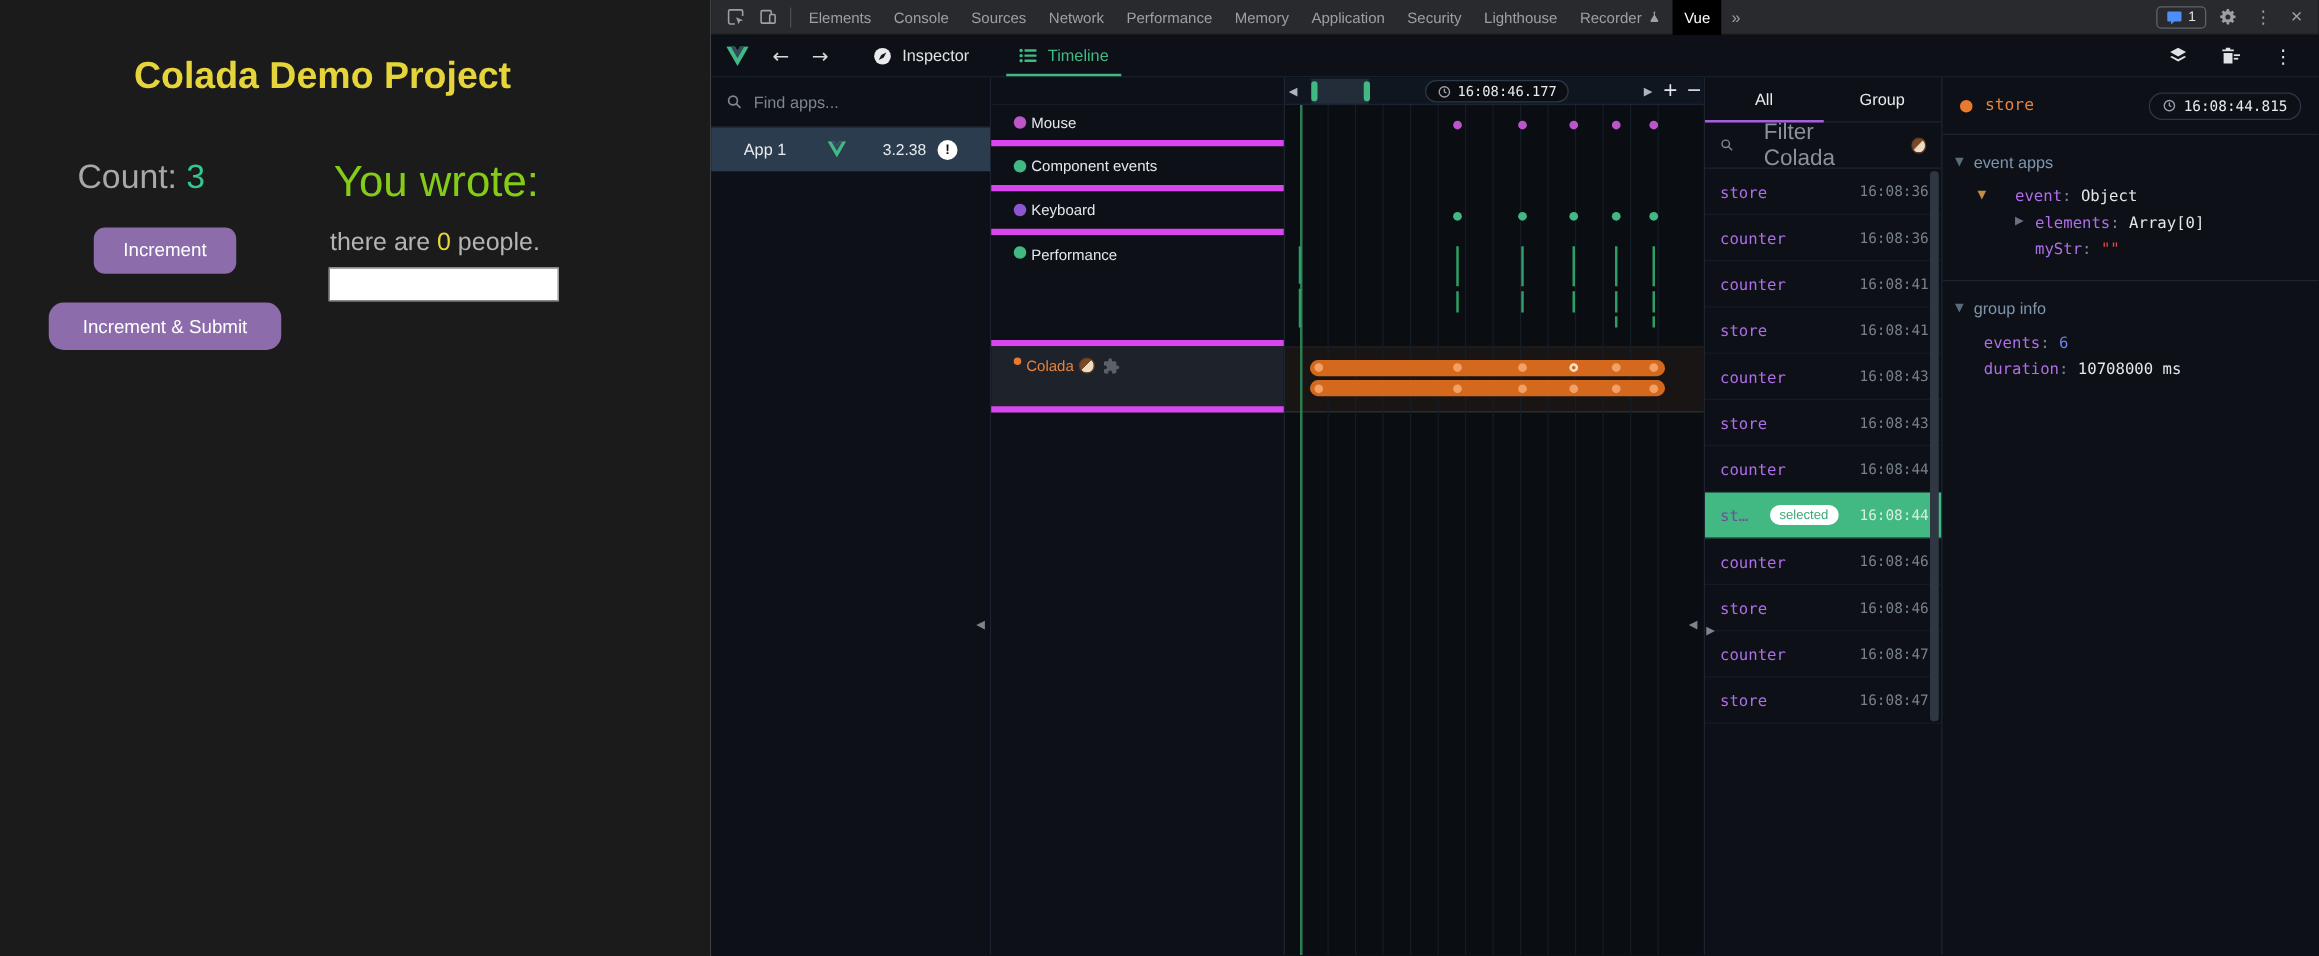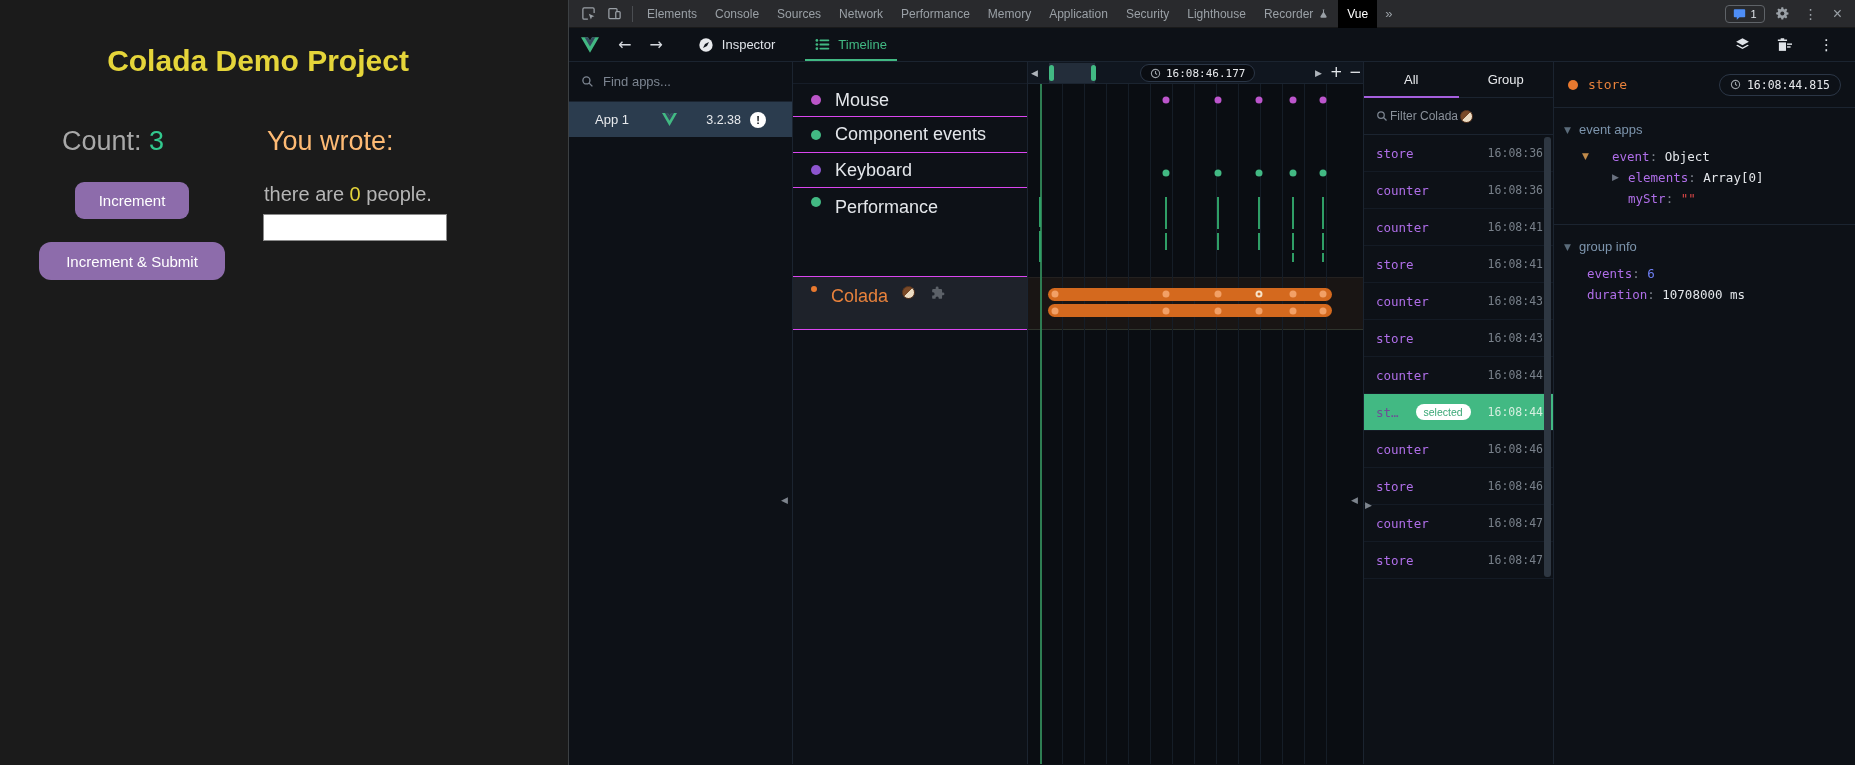--- a/index.html
+++ b/index.html
@@ -4,21 +4,21 @@
 <style>
   *{box-sizing:border-box;margin:0;padding:0}
   html,body{width:1855px;height:765px;overflow:hidden}
   body{position:relative;background:#0d1117;font-family:"Liberation Sans",sans-serif}
 
   
   .page{position:absolute;left:0;top:0;width:568px;height:765px;background:#1b1b1b}
   .page-title{position:absolute;top:44px;left:0;width:516px;text-align:center;font-size:30px;font-weight:bold;color:#e5d53a}
   .count-line{position:absolute;left:62px;top:126px;font-size:27px;color:#a8a8a8}
   .count-value{color:#32c98e}
-  .you-wrote{position:absolute;left:267px;top:126px;font-size:27px;color:#fdba74}
+  .you-wrote{position:absolute;left:267px;top:126px;font-size:35px;color:#84cc16}
   .btn{position:absolute;background:#8d6cab;color:#fff;border:none;border-radius:10px;font-size:15px;font-family:"Liberation Sans",sans-serif;cursor:pointer}
   .btn-increment{left:75px;top:182px;width:114px;height:37px;border-radius:9px}
   .btn-submit{left:39px;top:242px;width:186px;height:38px;border-radius:12px}
   .there-are{position:absolute;left:264px;top:183px;font-size:20px;color:#b5b5b5}
   .people-count{color:#e5d53a}
   .text-input{position:absolute;left:263px;top:214px;width:184px;height:27px;background:#fff;border:1px solid #8a8a8a}
 
   
   .devtools{position:absolute;left:568px;top:0;width:1287px;height:765px;background:#0d1117;border-left:1px solid #3c4043}
 
@@ -51,21 +51,21 @@
   .apps-panel{width:224px;border-right:1px solid #1b2430;background:#0d1117}
   .search-row{height:40px;display:flex;align-items:center;gap:9px;padding:0 12px;border-bottom:1px solid #1b2430;color:#7c8591;font-size:13px;cursor:text}
   .app-row{height:35px;background:#2b3c4e;display:flex;align-items:center;padding:0 26px;color:#e8eaed;font-size:13px;cursor:pointer}
   .app-row .sp{flex:1}
   .app-version{margin-left:24px;font-size:12.5px}
   .app-badge{width:16px;height:16px;border-radius:50%;background:#fff;color:#0d1117;font-weight:bold;font-size:11px;display:flex;align-items:center;justify-content:center;margin-left:9px}
 
   
   .layers-col{width:235px;border-right:1px solid #1b2430;background:#0d1117}
   .layers-strip{height:22px;border-bottom:1px solid #161d28}
-  .layer-row{display:flex;align-items:center;gap:14px;padding-left:18px;border-bottom:1px solid #d946ef;color:#e4e7eb;font-size:18px;cursor:pointer}
+  .layer-row{display:flex;align-items:center;gap:4px;padding-left:18px;border-bottom:5px solid #d946ef;color:#e4e7eb;font-size:12px;cursor:pointer}
   .layer-row.tall{align-items:flex-start;padding-top:9px}
   .ldot{width:10px;height:10px;border-radius:50%;flex:none}
   .lring{width:6px;height:6px;border-radius:50%;border:3px solid #e8792f;background:transparent;flex:none}
   .layer-row.selected{background:#1e222a}
   .layer-row.selected .llabel{color:#e8823c}
   .coconut{display:inline-block;width:13px;height:13px;border-radius:50%;border:1px solid #5e3820;background:linear-gradient(135deg,#7a4a28 46%,#ecdcc3 46%)}
 
   
   .chart{width:336px;position:relative;background:#0a0d12;border-right:1px solid #1b2430;overflow:hidden;cursor:crosshair}
   .minimap{position:absolute;top:0;left:0;right:0;height:22px;background:#10161f;border-bottom:1px solid #1b2430;cursor:default}
@@ -81,21 +81,21 @@
   .perf-seg{position:absolute;width:2px;background:#2f9e66;transform:translateX(-50%)}
   .cbar{position:absolute;left:20px;width:284px;height:13px;border-radius:7px;background:#d4691e}
   .cdot{position:absolute;width:7px;height:7px;border-radius:50%;background:#f2a066;transform:translate(-50%,-50%)}
   .cdot.ringed{width:7px;height:7px;background:rgba(212,105,30,0.2);border:2px solid #f7e3c9}
 
   
   .events-panel{width:190px;border-right:1px solid #1b2430;background:#0d1117;position:relative}
   .ep-tabs{height:36px;display:flex;border-bottom:1px solid #1b2430}
   .ep-tab{flex:1;display:flex;align-items:center;justify-content:center;color:#e8eaed;font-size:13px;position:relative;cursor:pointer}
   .ep-tab.active::after{content:"";position:absolute;left:0;right:0;bottom:-1px;height:2px;background:#a55fde}
-  .ep-filter{height:37px;display:flex;align-items:center;gap:2px;padding:0 12px;border-bottom:1px solid #1b2430;color:#8a919a;font-size:12px;cursor:text}
+  .ep-filter{height:37px;display:flex;align-items:center;gap:24px;padding:0 12px;border-bottom:1px solid #1b2430;color:#8a919a;font-size:18px;cursor:text}
   .ep-row{height:37px;display:flex;align-items:center;padding:0 10px 0 12px;border-bottom:1px solid #141b25;justify-content:space-between;cursor:pointer}
   .ep-name{color:#af6ee8;font:12.5px "DejaVu Sans Mono",monospace}
   .ep-time{color:#78808a;font:11.5px "DejaVu Sans Mono",monospace}
   .ep-row.selected{background:#42b983}
   .ep-row.selected .ep-name{color:#6d4f96}
   .ep-row.selected .ep-time{color:#d6efe0}
   .sel-pill{background:#fff;color:#3aa876;border-radius:9px;font-size:10.5px;padding:2px 8px}
   .ep-scroll{position:absolute;right:2px;top:75px;width:7px;height:440px;background:#2e3742;border-radius:3px;cursor:pointer}
 
   

